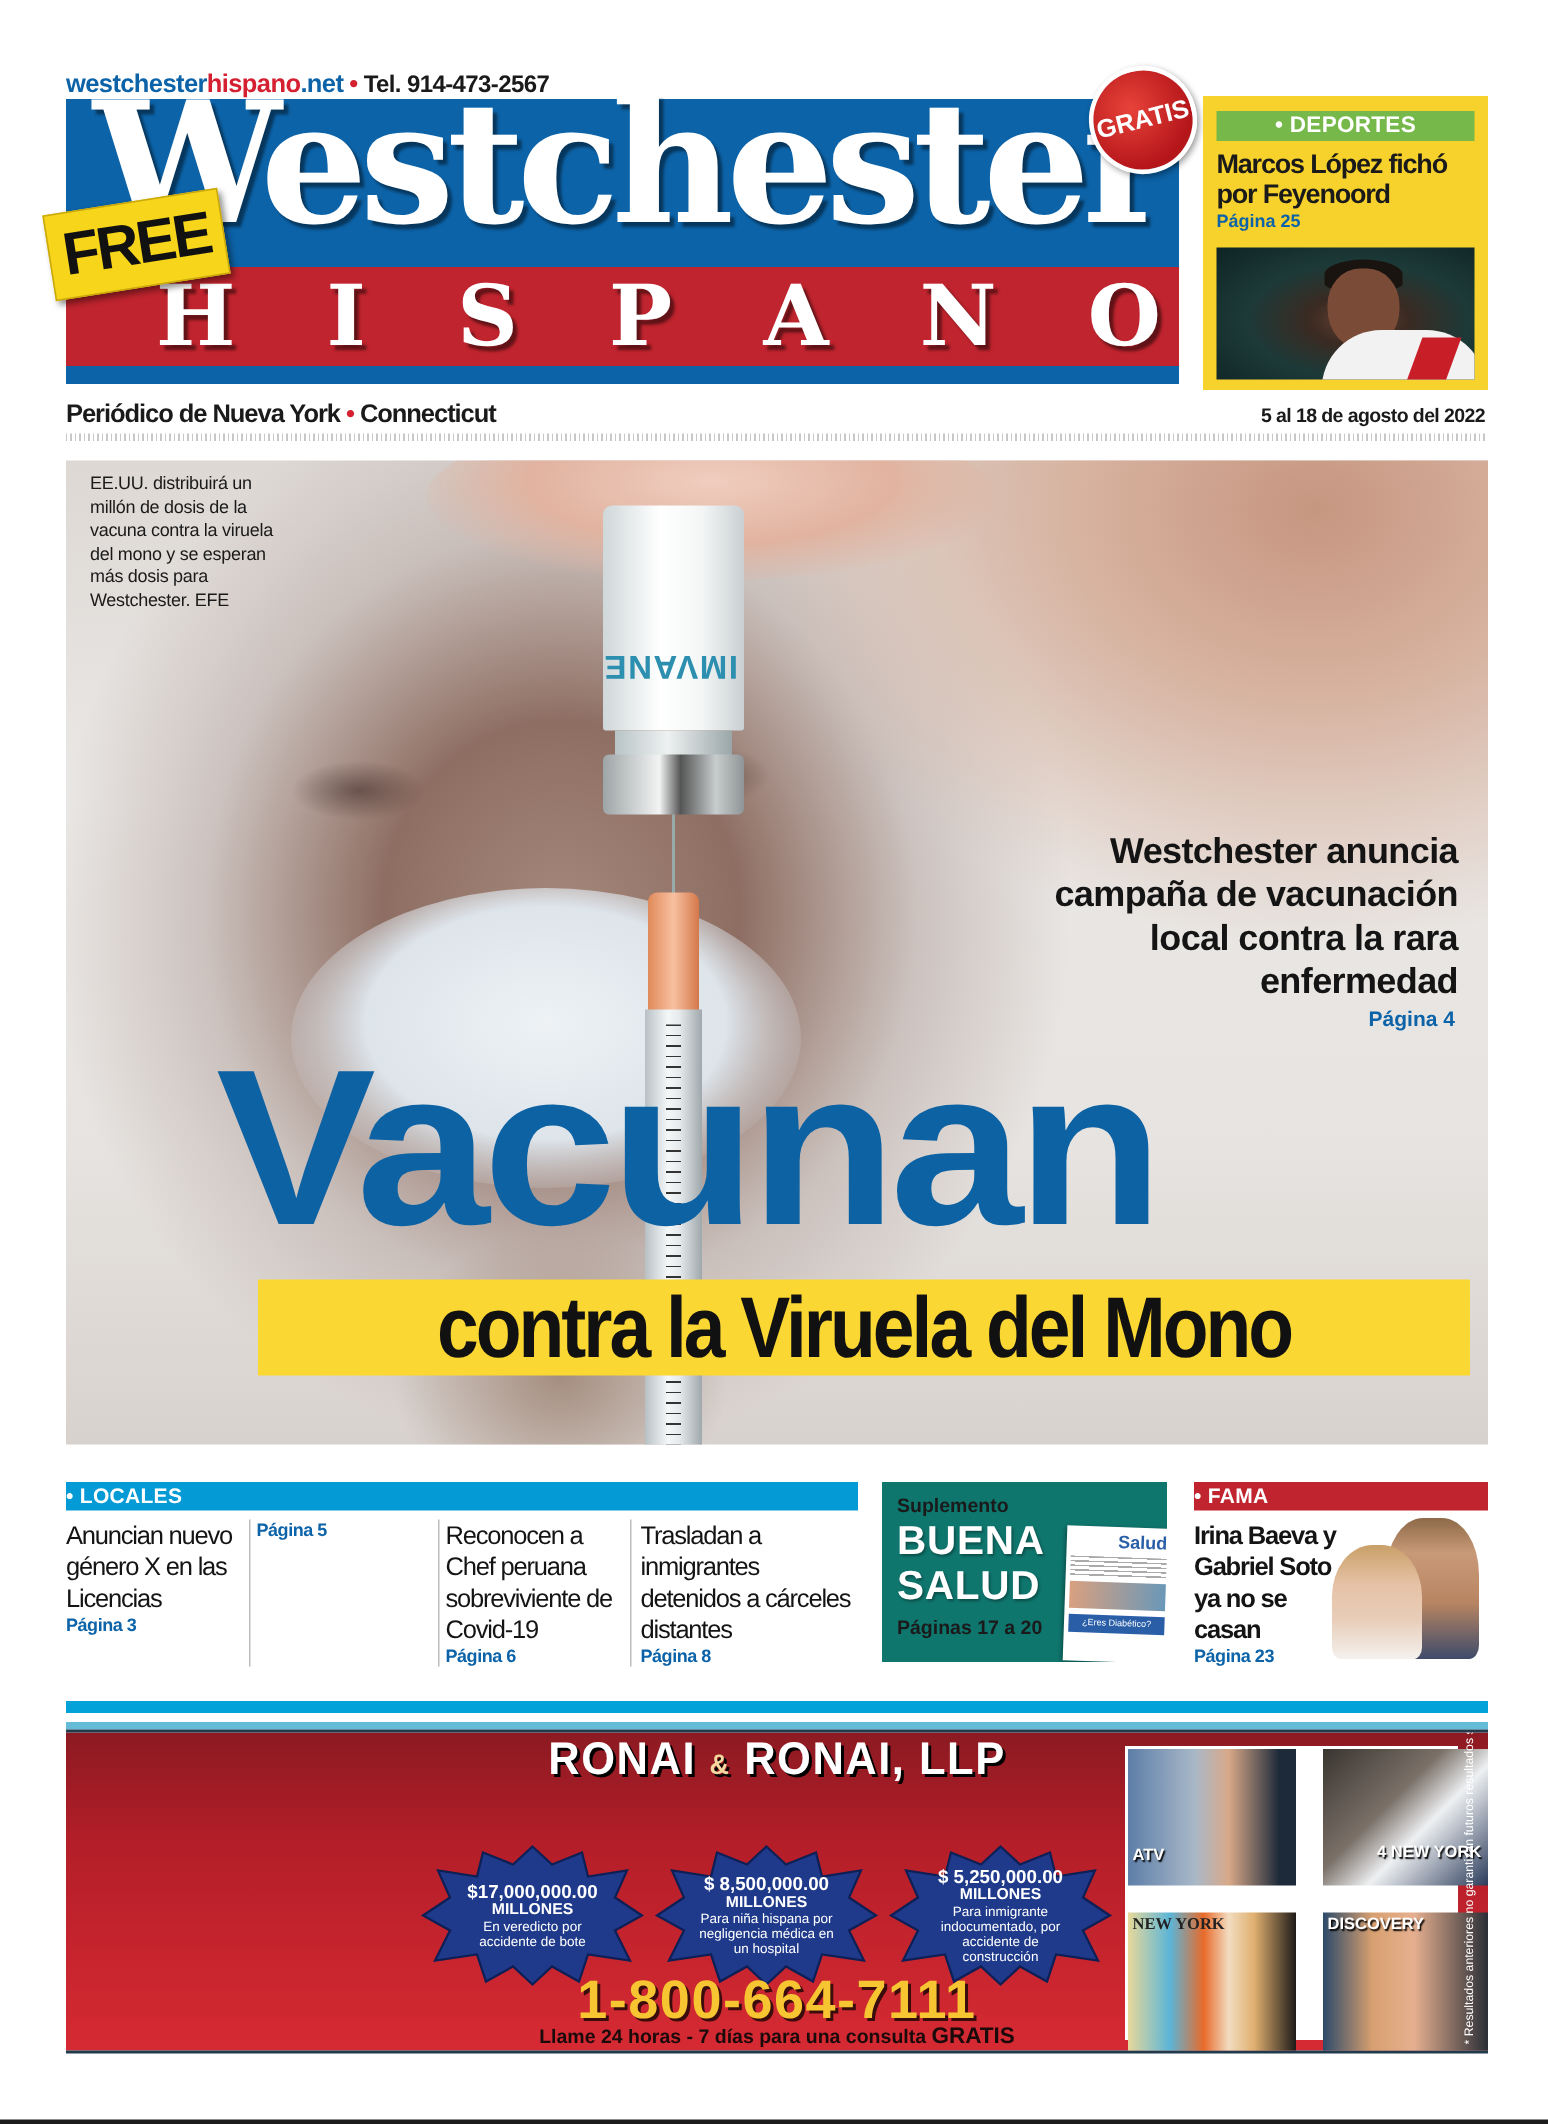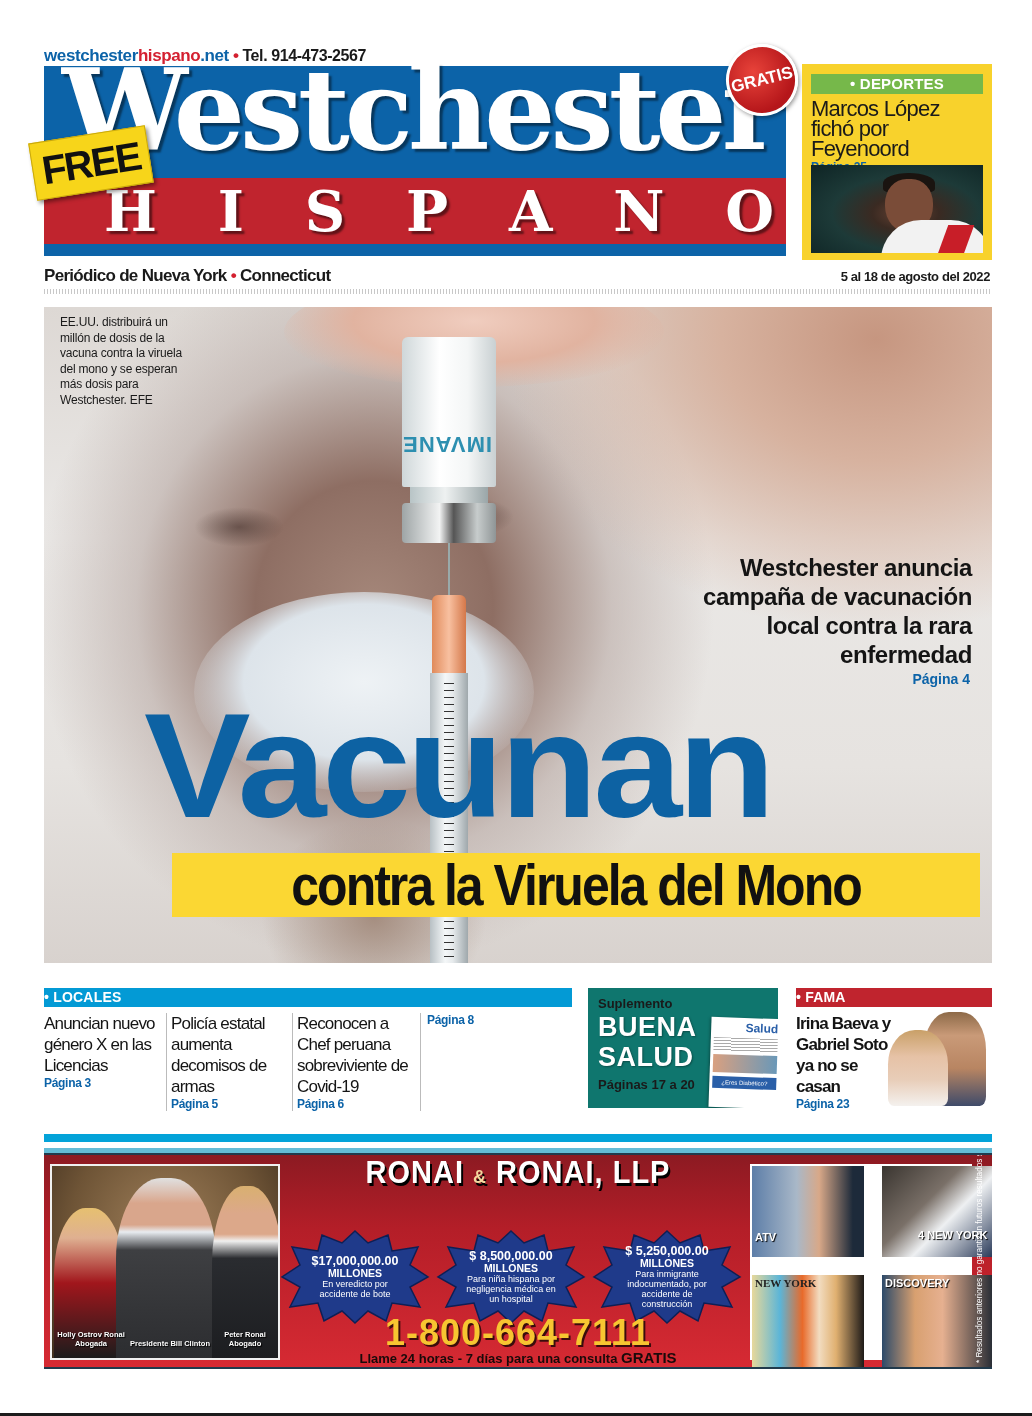--- a/index.html
+++ b/index.html
@@ -17,21 +17,21 @@
   .masthead { position: absolute; left: 44px; top: 66px; width: 742px; height: 190px; background: #0c63a8; overflow: visible; }
   .masthead .redband { position: absolute; left: 0; top: 112px; width: 742px; height: 66px; background: #c0242e; }
   .masthead .title-main { position: absolute; left: 18px; top: -12px; font-family: "DejaVu Serif", "Liberation Serif", serif; font-weight: bold; font-size: 112px; color: #ffffff; letter-spacing: -5px; line-height: 1; text-shadow: 3px 3px 2px rgba(0,0,0,0.45); white-space: nowrap; }
   .masthead .title-sub { position: absolute; left: 60px; top: 112px; width: 680px; height: 66px; display: flex; justify-content: space-between; align-items: center; font-family: "DejaVu Serif", "Liberation Serif", serif; font-weight: bold; font-size: 56px; color: #ffffff; text-shadow: 3px 3px 2px rgba(0,0,0,0.5); padding-right: 10px; }
   .free-badge { position: absolute; left: -12px; top: 68px; width: 118px; height: 58px; background: #f7d51a; transform: rotate(-9deg); display: flex; align-items: center; justify-content: center; font-family: "Liberation Sans", sans-serif; font-weight: 900; font-size: 40px; color: #111; letter-spacing: -2px; box-shadow: 2px 3px 4px rgba(0,0,0,0.45); border: 1px solid #c9a80c; }
   .gratis-badge { position: absolute; left: 682px; top: -22px; width: 72px; height: 72px; border-radius: 50%; background: radial-gradient(circle at 40% 35%, #e8433a, #b5161a 70%); border: 3px solid #ffffff; display: flex; align-items: center; justify-content: center; font-weight: 900; font-size: 17px; color: #ffffff; transform: rotate(-14deg); box-shadow: 1px 2px 4px rgba(0,0,0,0.4); }
 
   
   .deportes { position: absolute; left: 802px; top: 64px; width: 190px; height: 196px; background: #f8d22c; padding: 10px 9px; }
   .deportes .kicker { background: #76b84a; color: #fff; font-weight: 900; font-size: 15px; text-align: center; height: 20px; line-height: 20px; letter-spacing: 0.2px; }
-  .deportes .head { font-weight: normal; font-size: 22px; line-height: 20px; letter-spacing: -0.8px; margin-top: 5px; color: #1a1a1a; }
+  .deportes .head { font-weight: bold; font-size: 18px; line-height: 20px; letter-spacing: -0.8px; margin-top: 5px; color: #1a1a1a; }
   .deportes .page { color: #0c63a8; font-weight: bold; font-size: 12px; margin-top: 1px; }
   .deportes .photo { position: absolute; left: 9px; top: 101px; width: 172px; height: 88px; background: radial-gradient(ellipse at 55% 55%, #6a4434 0%, #3a2a22 25%, #1d3a38 55%, #0e2424 100%); overflow: hidden; }
   .deportes .photo .jersey { position: absolute; left: 70px; top: 55px; width: 110px; height: 50px; background: #f2f2f2; border-radius: 40px 40px 0 0; }
   .deportes .photo .stripe { position: absolute; left: 130px; top: 60px; width: 26px; height: 40px; background: #c81e28; transform: skewX(-20deg); }
   .deportes .photo .face { position: absolute; left: 74px; top: 14px; width: 48px; height: 54px; background: #7a4c38; border-radius: 45% 45% 50% 50%; }
   .deportes .photo .hair { position: absolute; left: 72px; top: 8px; width: 52px; height: 20px; background: #1a1410; border-radius: 50% 50% 20% 20%; }
 
   
   .tagline { position: absolute; left: 44px; top: 266px; font-size: 17px; font-weight: bold; letter-spacing: -0.7px; white-space: nowrap; }
   .tagline .dot { color: #d42030; }
@@ -203,28 +203,28 @@
 </div>
 
 <div class="locales">
   <div class="section-bar">• LOCALES</div>
   <div class="cols">
     <div class="col">
       <div class="story-head">Anuncian nuevo género X en las Licencias</div>
       <div class="story-page">Página 3</div>
     </div>
     <div class="col">
-      <div class="story-head">Policía estatal aumenta decomisos de armas</div>
       <div class="story-page">Página 5</div>
     </div>
     <div class="col">
       <div class="story-head">Reconocen a Chef peruana sobreviviente de Covid-19</div>
       <div class="story-page">Página 6</div>
     </div>
     <div class="col">
+      <div class="story-head">Trasladan a inmigrantes detenidos a cárceles distantes</div>
       <div class="story-page">Página 8</div>
     </div>
   </div>
 </div>
 
 <div class="salud">
   <div class="kicker">Suplemento</div>
   <div class="big">BUENA</div>
   <div class="big">SALUD</div>
   <div class="pages">Páginas 17 a 20</div>
@@ -242,36 +242,20 @@
   <div class="story-page">Página 23</div>
   <div class="photo">
     <div class="man"></div>
     <div class="woman"></div>
   </div>
 </div>
 
 <div class="ad-rule1"></div>
 <div class="ad-rule2"></div>
 <div class="ad">
-  <div class="photo-l">
-    <div class="person p1"></div>
-    <div class="person p2"></div>
-    <div class="person p3"></div>
-    <div class="name-tag" style="left:4px; width:70px;">
-      <div>Holly Ostrov Ronai</div>
-      <div>Abogada</div>
-    </div>
-    <div class="name-tag" style="left:78px; width:80px;">
-      <div>Presidente Bill Clinton</div>
-    </div>
-    <div class="name-tag" style="left:160px; width:66px;">
-      <div>Peter Ronai</div>
-      <div>Abogado</div>
-    </div>
-  </div>
 
   <div class="firm">
     <span>RONAI</span>
     <span class="amp">&amp;</span>
     <span>RONAI, LLP</span>
   </div>
 
   <div class="burst" style="left:236px;">
     <svg width="150" height="96" viewBox="0 0 150 96">
         <polygon points="75,2 88,14 108,6 112,22 138,18 130,36 148,48 130,58 140,78 112,74 106,92 88,82 75,94 62,82 44,92 38,74 10,78 20,58 2,48 20,36 12,18 38,22 42,6 62,14" fill="#1f3a8a" stroke="#0e1f55" stroke-width="1.5"></polygon>

